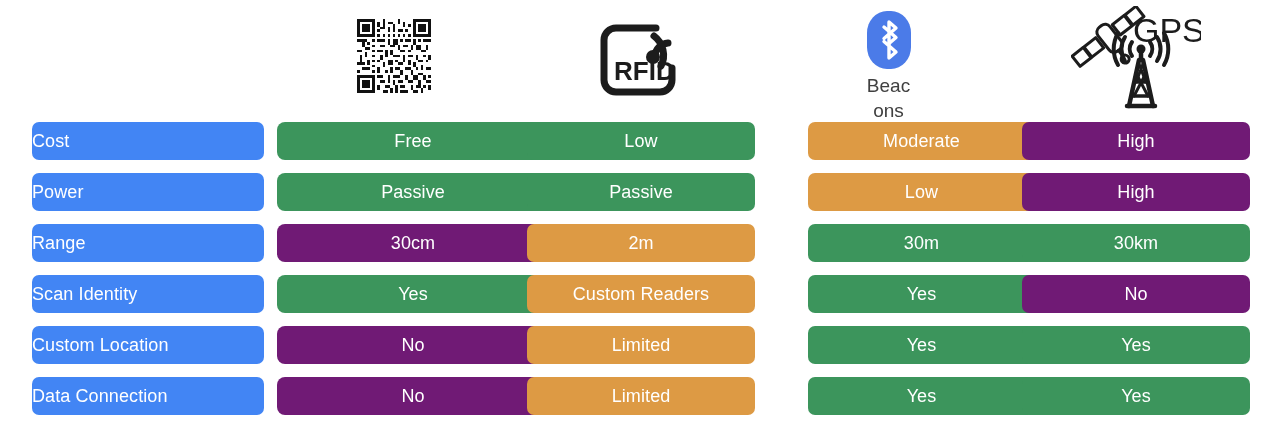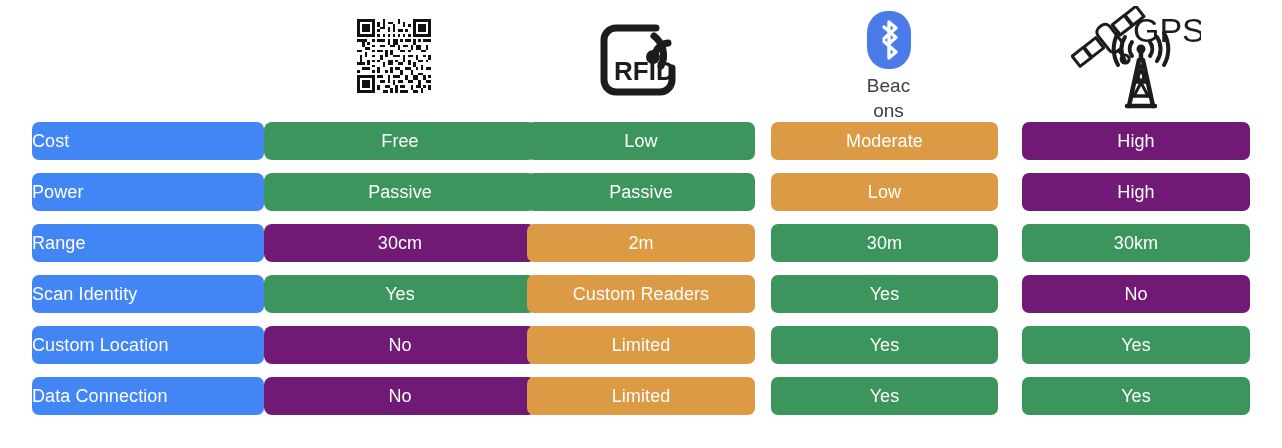--- a/index.html
+++ b/index.html
@@ -100,23 +100,23 @@
     letter-spacing: 0.1px;
     box-sizing: border-box;
     white-space: nowrap;
   }
   .pill.label {
     left: 32px;
     width: 232px;
     justify-content: flex-start;
     background: #4285F4;
   }
-  .pill.c0 { left: 264px;  width: 272px; border-radius: 8px; }
+  .pill.c0 { left: 277px;  width: 272px; border-radius: 8px; }
   .pill.c1 { left: 527px;  width: 228px; }
-  .pill.c2 { left: 771px;  width: 227px; }
+  .pill.c2 { left: 808px;  width: 227px; }
   .pill.c3 { left: 1022px; width: 228px; }
 
   .v-good    { background: #3C955C; }
   .v-warn    { background: #DD9A44; }
   .v-bad     { background: #701a75; }
 </style>
 </head>
 <body>
 
 <div class="matrix">

